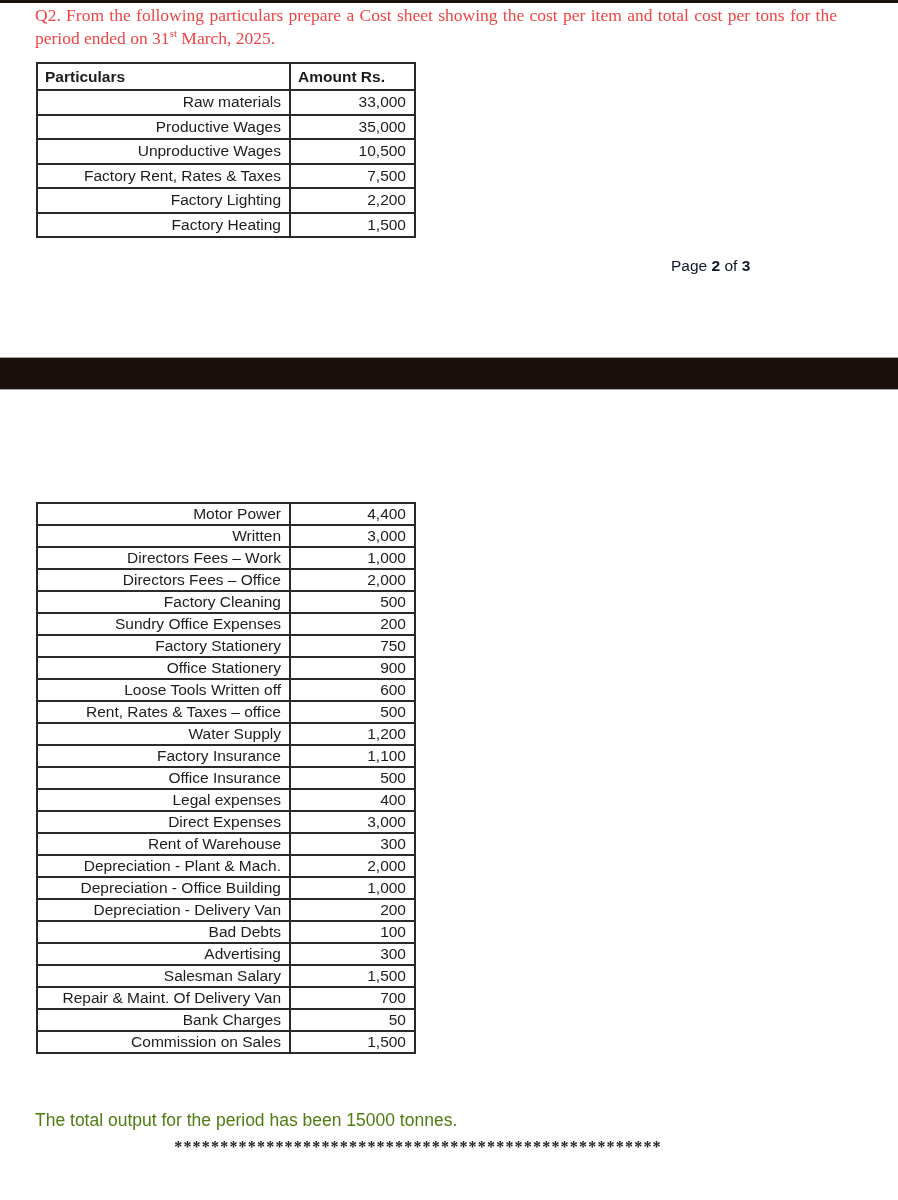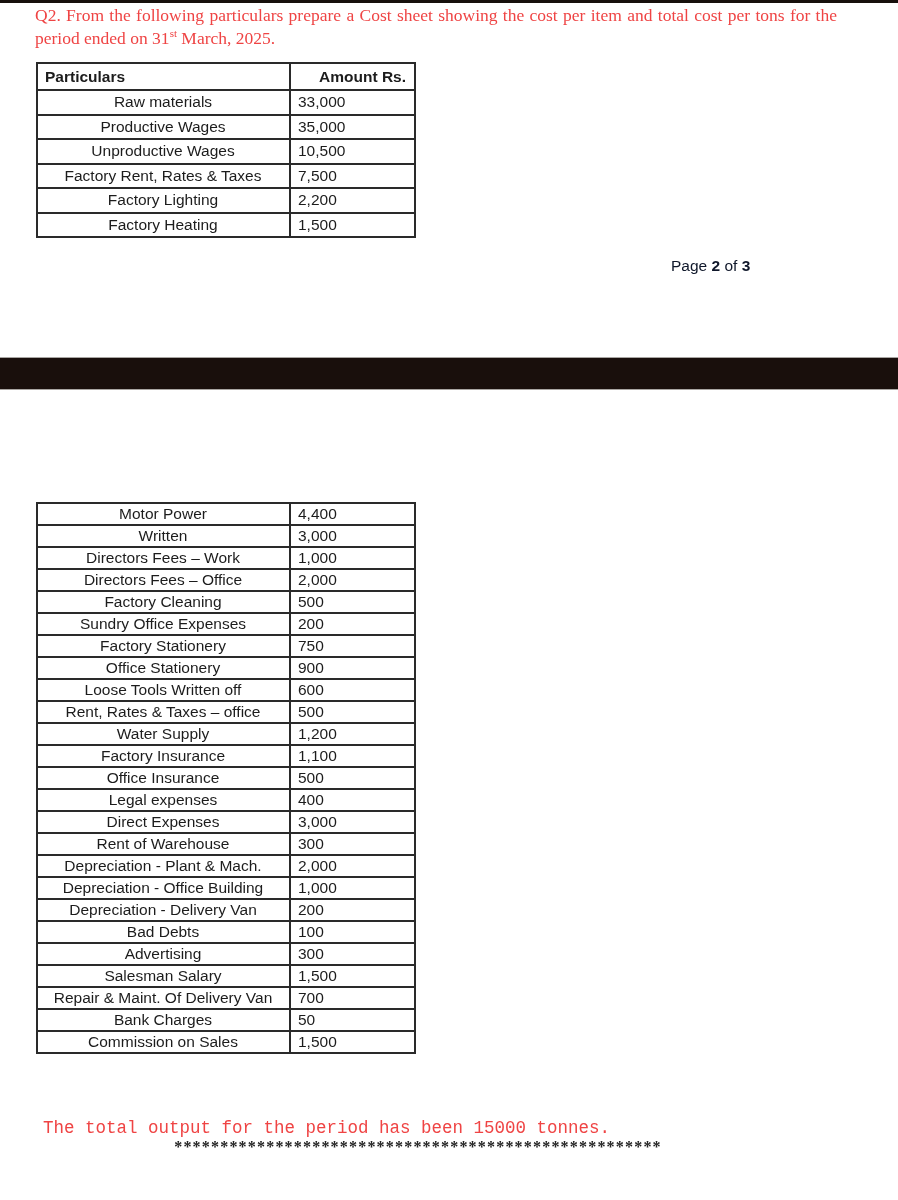--- a/index.html
+++ b/index.html
@@ -49,23 +49,23 @@
   .cost-table col.c-label  { width: 253px; }
   .cost-table col.c-amount { width: 125px; }
   .cost-table th, .cost-table td {
     border: 2px solid #2a2a2a;
     padding: 0 8px 0 7px;
     overflow: hidden;
     white-space: nowrap;
   }
   .cost-table th { font-weight: bold; height: 25px; border-radius: 10px; }
   .cost-table th.col-label  { text-align: left; }
-  .cost-table th.col-amount { text-align: right; }
-  .cost-table td.col-label  { text-align: center; }
-  .cost-table td.col-amount { text-align: left; }
+  .cost-table th.col-amount { text-align: left; }
+  .cost-table td.col-label  { text-align: right; }
+  .cost-table td.col-amount { text-align: right; }
   .t1 { left: 36px; top: 62px; }
   .t1 tbody tr { height: 24.5px; }
   .t2 { left: 36px; top: 502px; }
   .t2 tbody tr { height: 22px; }
   .page-num {
     position: absolute;
     left: 671px; top: 257px;
     font-family: "Liberation Sans", sans-serif;
     font-size: 15.5px;
     color: #0f172a;
@@ -77,24 +77,24 @@
     left: 0; top: 357px;
     width: 898px; height: 31px;
     background: #190f0c;
     border-top: 1px solid #a9a6a3;
     border-bottom: 1px solid #a9a6a3;
     box-sizing: content-box;
   }
   .note {
     position: absolute;
     left: 35px; top: 1110px;
-    margin: 8px;
-    font-family: Liberation Mono, monospace;
+    margin: 0;
+    font-family: Liberation Sans, sans-serif;
     font-size: 17.5px;
-    color: #ef4444;
+    color: #4d7c0f;
     white-space: nowrap;
   }
   .separator {
     position: absolute;
     left: 0; top: 1138px;
     width: 836px;
     text-align: center;
     font-family: "Liberation Serif", serif;
     font-size: 16px;
     font-weight: bold;

